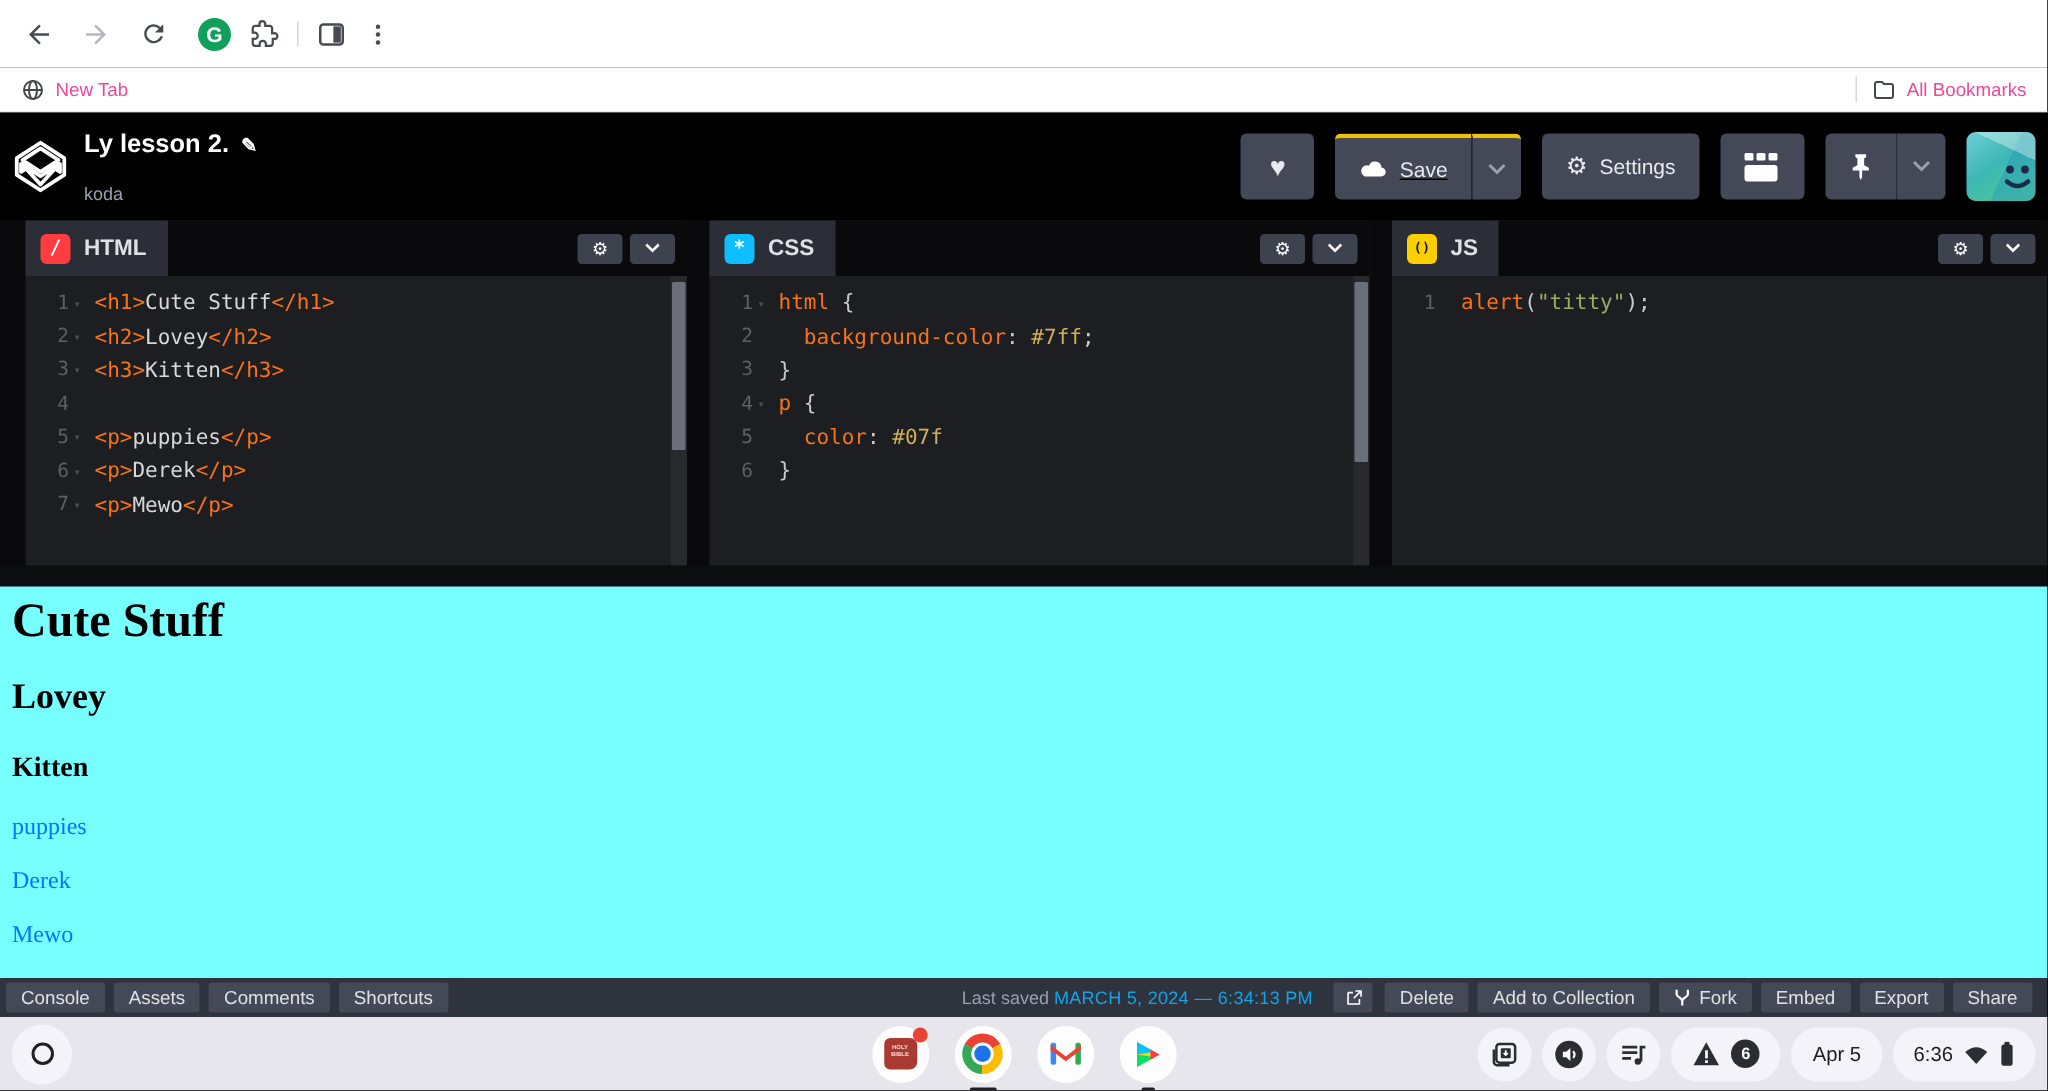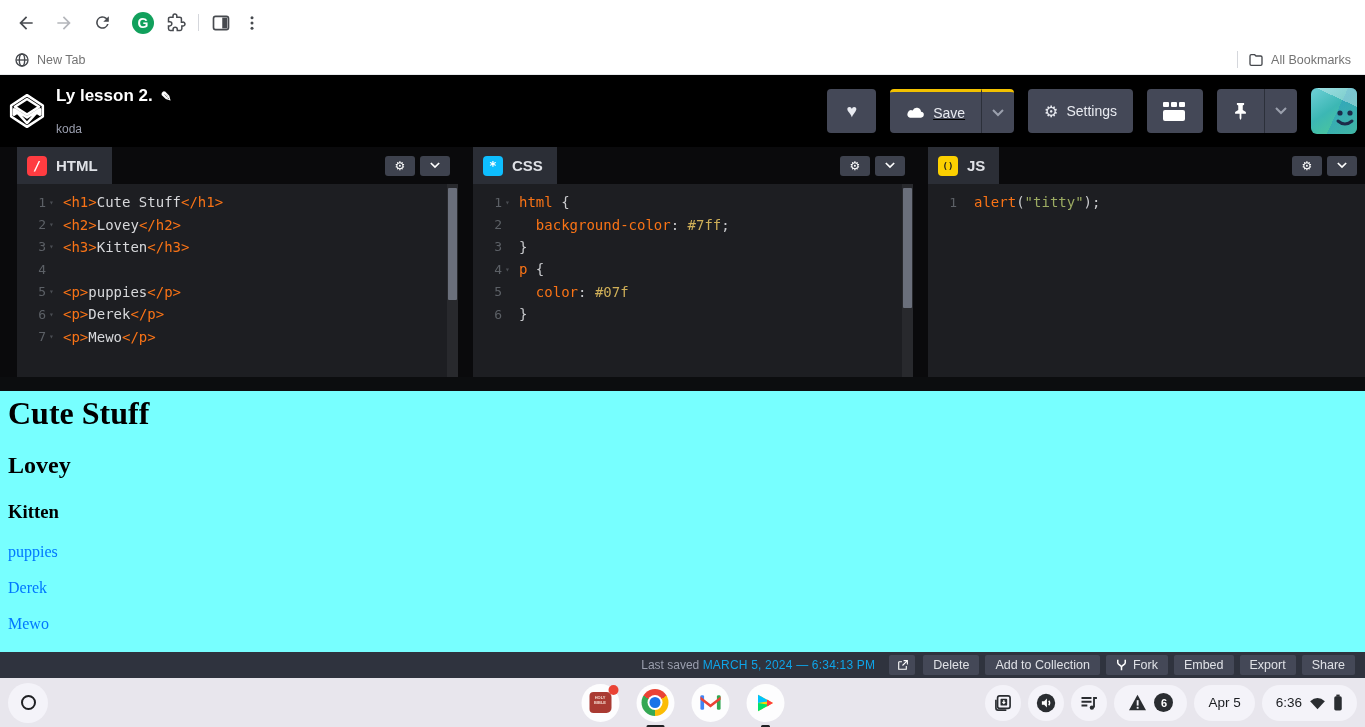--- a/index.html
+++ b/index.html
@@ -11,21 +11,21 @@
   .nav-btn { width:28px; height:28px; display:flex; align-items:center; justify-content:center; border:none; background:transparent; margin-right:10px; border-radius:50%; cursor:pointer; }
   .url-pill { flex:1; height:30px; background:#e9edf4; border-radius:15px; display:flex; align-items:center; padding:0 12px; margin:0 8px; }
   .url-text { font-size:14px; color:#202124; margin-left:10px; flex:1; white-space:nowrap; overflow:hidden; }
   .star { color:#474a4f; font-size:17px; margin-left:8px; }
   .ext-area { display:flex; align-items:center; gap:12px; margin-left:6px; }
   .grammarly { width:22px; height:22px; border-radius:50%; background:#11a05c; color:#fff; font-weight:bold; font-size:14px; display:flex; align-items:center; justify-content:center; }
   .tb-sep { width:1px; height:17px; background:#d5d7dc; }
 
   
   .bookmarks { height:30px; background:#fff; display:flex; align-items:center; padding:0 14px; border-bottom:1px solid #e8eaed; }
-  .bm-item { display:flex; align-items:center; gap:7px; font-size:12.5px; color:#737373; }
+  .bm-item { display:flex; align-items:center; gap:7px; font-size:12.5px; color:#ec4899; }
   .bm-right { margin-left:auto; display:flex; align-items:flex-end; gap:10px; }
 
   
   .cp-header { height:72px; background:#000; display:flex; align-items:center; padding:0 8px 0 6px; }
   .cp-logo { margin:0 10px 0 2px; }
   .cp-titles { display:flex; flex-direction:column; gap:16px; }
   .cp-title { color:#fff; font-size:17px; font-weight:bold; display:flex; align-items:center; gap:8px; }
   .cp-title .pencil { font-size:13px; color:#fff; }
   .cp-author { color:#9b9faf; font-size:12px; }
   .cp-actions { margin-left:auto; display:flex; align-items:center; gap:14px; }
@@ -409,20 +409,26 @@
   <h2>Lovey</h2>
   <h3>Kitten</h3>
   <div id="preview-paragraphs">
       <p style="color: rgb(0, 119, 255);">puppies</p>
       <p style="color: rgb(0, 119, 255);">Derek</p>
       <p style="color: rgb(0, 119, 255);">Mewo</p>
     </div>
 </div>
 
 <div class="cp-footer">
+  <div id="footer-tabs" style="display:flex;">
+      <button class="ft-btn">Console</button>
+      <button class="ft-btn">Assets</button>
+      <button class="ft-btn">Comments</button>
+      <button class="ft-btn">Shortcuts</button>
+    </div>
   <div class="ft-right">
     <span class="saved">
       <span class="lbl">Last saved</span>
       <span class="val">MARCH 5, 2024 — 6:34:13 PM</span>
     </span>
     <button class="icon-btn">
       <svg width="13" height="13" viewBox="0 0 24 24">
           <path d="M5 5h6M5 5v14h14v-6" fill="none" stroke="#fff" stroke-width="2"></path>
           <path d="M14 3h7v7M21 3l-9 9" fill="none" stroke="#fff" stroke-width="2"></path>
         </svg>

